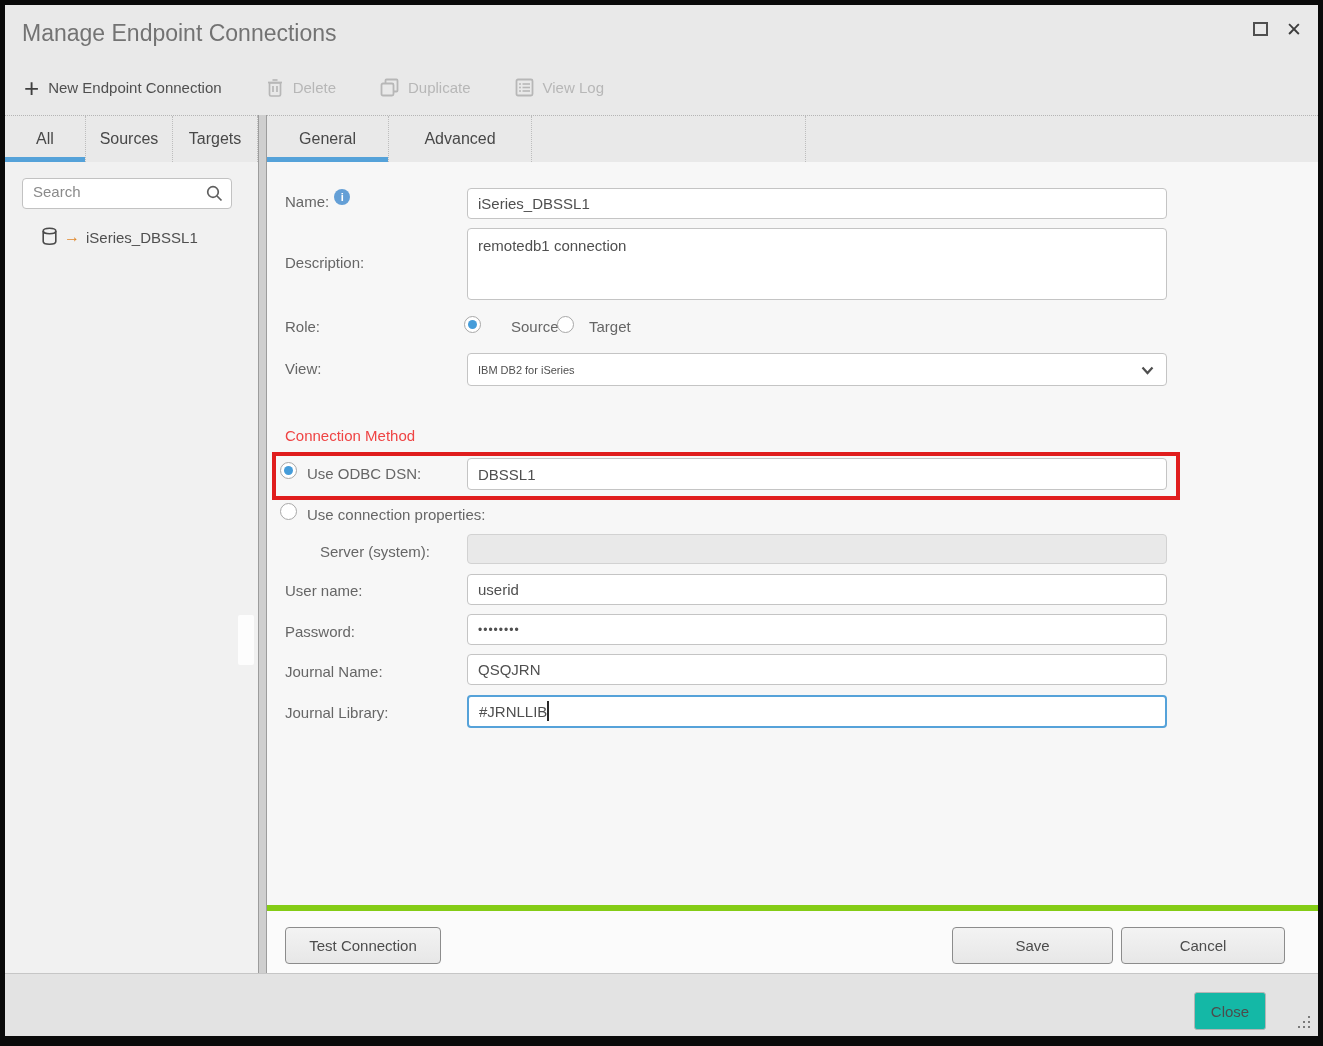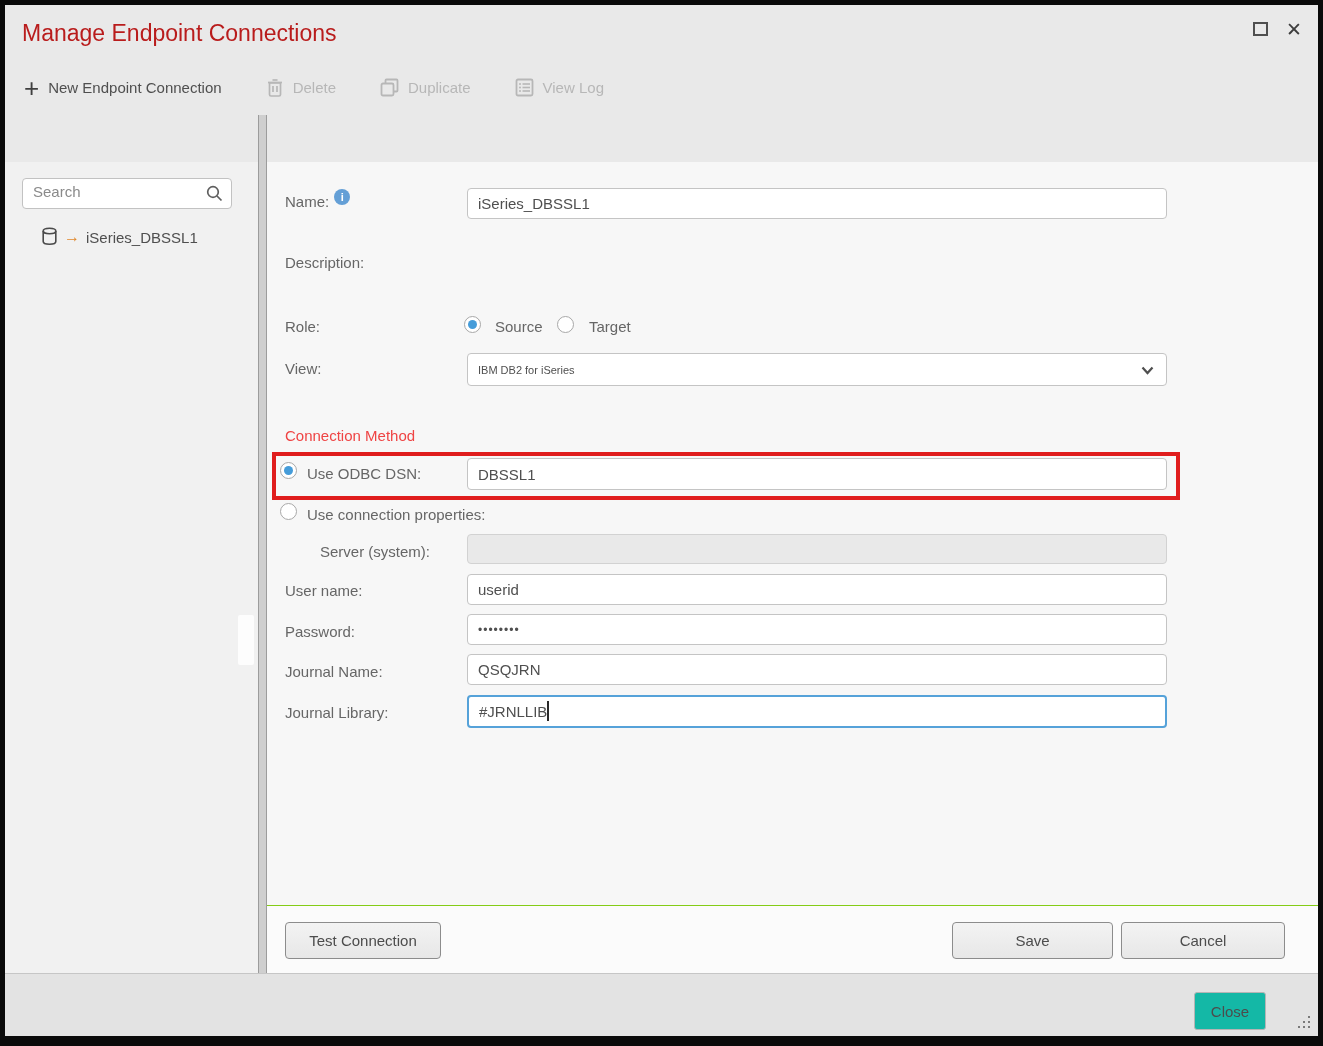--- a/index.html
+++ b/index.html
@@ -10,21 +10,21 @@
     --lbl:#666;
     --dis:#b7b7b7;
   }
   *{box-sizing:border-box;margin:0;padding:0;}
   html,body{width:1323px;height:1046px;}
   body{background:#0a0a0a;font-family:"Liberation Sans","DejaVu Sans",sans-serif;position:relative;overflow:hidden;}
   .window{position:absolute;left:5px;top:5px;width:1313px;height:1031px;background:#e9e9e9;overflow:hidden;}
 
   
   .titlebar{position:absolute;left:0;top:0;right:0;height:55px;}
-  .title{position:absolute;left:17px;top:15px;font-size:23px;color:#b91c1c;}
+  .title{position:absolute;left:17px;top:15px;font-size:23px;color:#737373;}
   .win-controls{position:absolute;right:16px;top:13px;display:flex;gap:18px;align-items:center;height:22px;}
   .btn-max{width:15px;height:14px;border:2px solid #4f4f4f;background:transparent;cursor:pointer;}
   .btn-close{font-size:19px;font-weight:bold;color:#3d3d3d;line-height:1;cursor:pointer;}
 
   
   .toolbar{position:absolute;left:0;top:55px;right:0;height:55px;display:flex;align-items:center;padding-left:19px;gap:44px;}
   .tb-item{display:flex;align-items:center;gap:9px;font-size:15px;color:#4f4f4f;cursor:pointer;white-space:nowrap;}
   .tb-item.disabled{color:var(--dis);cursor:default;}
   .plus-glyph{font-size:26px;font-weight:300;line-height:20px;color:#3f3f3f;}
   .tb-icon{display:block;}
@@ -61,21 +61,21 @@
   .radio{position:absolute;width:17px;height:17px;border-radius:50%;background:#fff;border:1px solid #a8a8a8;cursor:pointer;}
   .radio.checked::after{content:"";position:absolute;inset:3px;border-radius:50%;background:#459cd9;}
   .rlabel{position:absolute;font-size:15px;color:var(--lbl);white-space:nowrap;cursor:pointer;}
   .section-heading{position:absolute;left:18px;top:265px;font-size:15px;color:#ef4444;}
   .highlight-box{position:absolute;left:5px;top:290px;width:908px;height:48px;border:4px solid var(--red);pointer-events:none;}
   .select{position:absolute;left:200px;top:191px;width:700px;height:33px;border:1px solid #c4c4c4;border-radius:4px;background:#fff;font-size:11px;color:#4f4f4f;display:flex;align-items:center;padding:0 10px;cursor:pointer;}
   .select .chev{position:absolute;right:12px;top:12px;}
   .text-caret{position:absolute;left:280px;top:539px;width:2px;height:20px;background:#2a2a2a;}
 
   
-  .footer-row{position:absolute;left:0;right:0;bottom:0;height:68px;background:#fbfbfb;border-top:1px solid #84cc16;}
+  .footer-row{position:absolute;left:0;right:0;bottom:0;height:68px;background:#fbfbfb;border-top:6px solid #84cc16;}
   .btn{background:linear-gradient(#f3f3f3,#e7e7e7);border:1px solid #8c8c8c;border-radius:4px;font-size:15px;color:#4c4c4c;font-family:inherit;cursor:pointer;}
   .btn-test{position:absolute;left:18px;top:16px;width:156px;height:37px;}
   .btn-save{position:absolute;left:685px;top:16px;width:161px;height:37px;}
   .btn-cancel{position:absolute;left:854px;top:16px;width:164px;height:37px;}
 
   
   .bottom-bar{position:absolute;left:0;right:0;bottom:0;height:63px;background:#e3e3e3;border-top:1px solid #c6c6c6;}
   .btn-close-dialog{position:absolute;left:1189px;top:18px;width:72px;height:38px;background:#14b8a6;border:1px solid #b5b5b5;border-radius:3px;font-size:15px;color:#4c4c4c;font-family:inherit;cursor:pointer;}
   .grip{position:absolute;right:6px;bottom:6px;width:14px;height:14px;cursor:nwse-resize;}
   .grip::before{content:"";position:absolute;left:0;top:10px;width:2px;height:2px;background:#7a7a7a;
@@ -123,20 +123,39 @@
         <circle cx="5" cy="9.5" r="1" fill="currentColor"></circle>
         <circle cx="5" cy="13" r="1" fill="currentColor"></circle>
         <line x1="7.5" y1="6" x2="15" y2="6" stroke="currentColor" stroke-width="1.6"></line>
         <line x1="7.5" y1="9.5" x2="15" y2="9.5" stroke="currentColor" stroke-width="1.6"></line>
         <line x1="7.5" y1="13" x2="15" y2="13" stroke="currentColor" stroke-width="1.6"></line>
       </svg>
       <span>View Log</span>
     </div>
   </div>
 
+  <div class="tabstrip">
+    <div class="tab active" style="width:81px;">
+      <span>All</span>
+    </div>
+    <div class="tab" style="width:87px;">
+      <span>Sources</span>
+    </div>
+    <div class="tab" style="width:85px;">
+      <span>Targets</span>
+    </div>
+    <div class="tab tab-spacer" style="width:9px;"></div>
+    <div class="tab active" style="width:122px;">
+      <span>General</span>
+    </div>
+    <div class="tab" style="width:143px;">
+      <span>Advanced</span>
+    </div>
+    <div class="tab tab-spacer sep" style="width:274px;"></div>
+  </div>
 
   <div class="left-panel">
     <div class="search-box">
       <input type="text" placeholder="Search" style="">
       <svg class="search-icon" width="17" height="17" viewBox="0 0 17 17">
         <circle cx="7" cy="7" r="5.3" fill="none" stroke="#5f5f5f" stroke-width="1.7"></circle>
         <line x1="11" y1="11" x2="15.5" y2="15.5" stroke="#5f5f5f" stroke-width="1.7"></line>
       </svg>
     </div>
     <div class="endpoint-item">
@@ -154,24 +173,25 @@
 
   <div class="right-panel">
     <div class="form">
 
       <div class="flabel" style="top:27px;">
         <span>Name:</span><span class="info-icon">i</span>
       </div>
       <input class="txt" style="top: 26px;" type="text" value="iSeries_DBSSL1">
 
       <div class="flabel" style="top:80px;margin-top:12px;">Description:</div>
+      <textarea class="txt" style="top: 66px; height: 72px;">remotedb1 connection</textarea>
 
       <div class="flabel" style="top:156px;">Role:</div>
       <div class="radio checked" style="left:197px;top:154px;"></div>
-      <div class="rlabel" style="left:228px;top:156px;">Source</div>
+      <div class="rlabel" style="left:244px;top:156px;">Source</div>
       <div class="radio" style="left:290px;top:154px;"></div>
       <div class="rlabel" style="left:322px;top:156px;">Target</div>
 
       <div class="flabel" style="top:198px;">View:</div>
       <div class="select">
         <span>IBM DB2 for iSeries</span>
         <svg class="chev" width="13" height="9" viewBox="0 0 13 9">
           <polyline points="1.5,1.5 6.5,7 11.5,1.5" fill="none" stroke="#4f4f4f" stroke-width="2.2"></polyline>
         </svg>
       </div>

